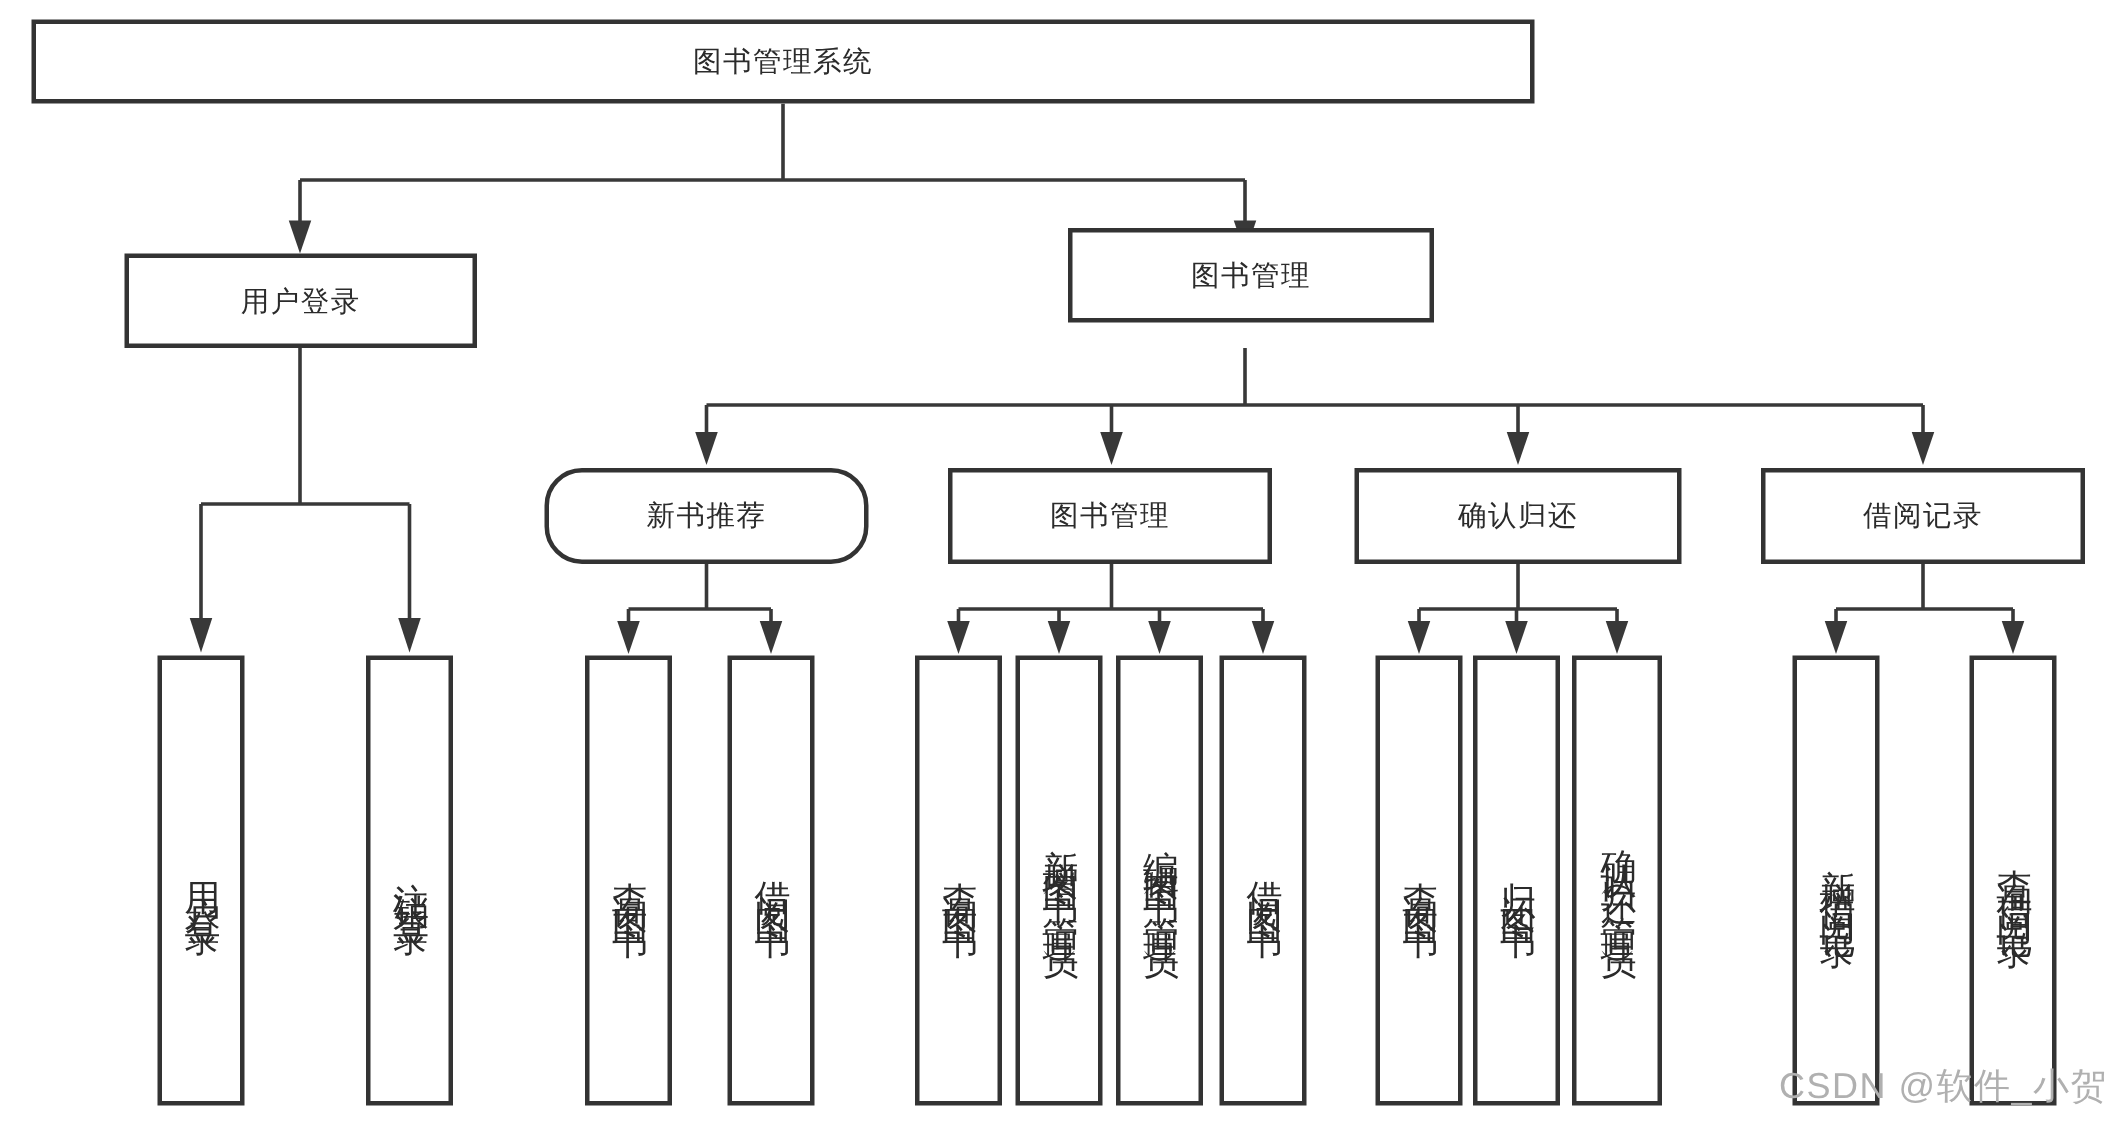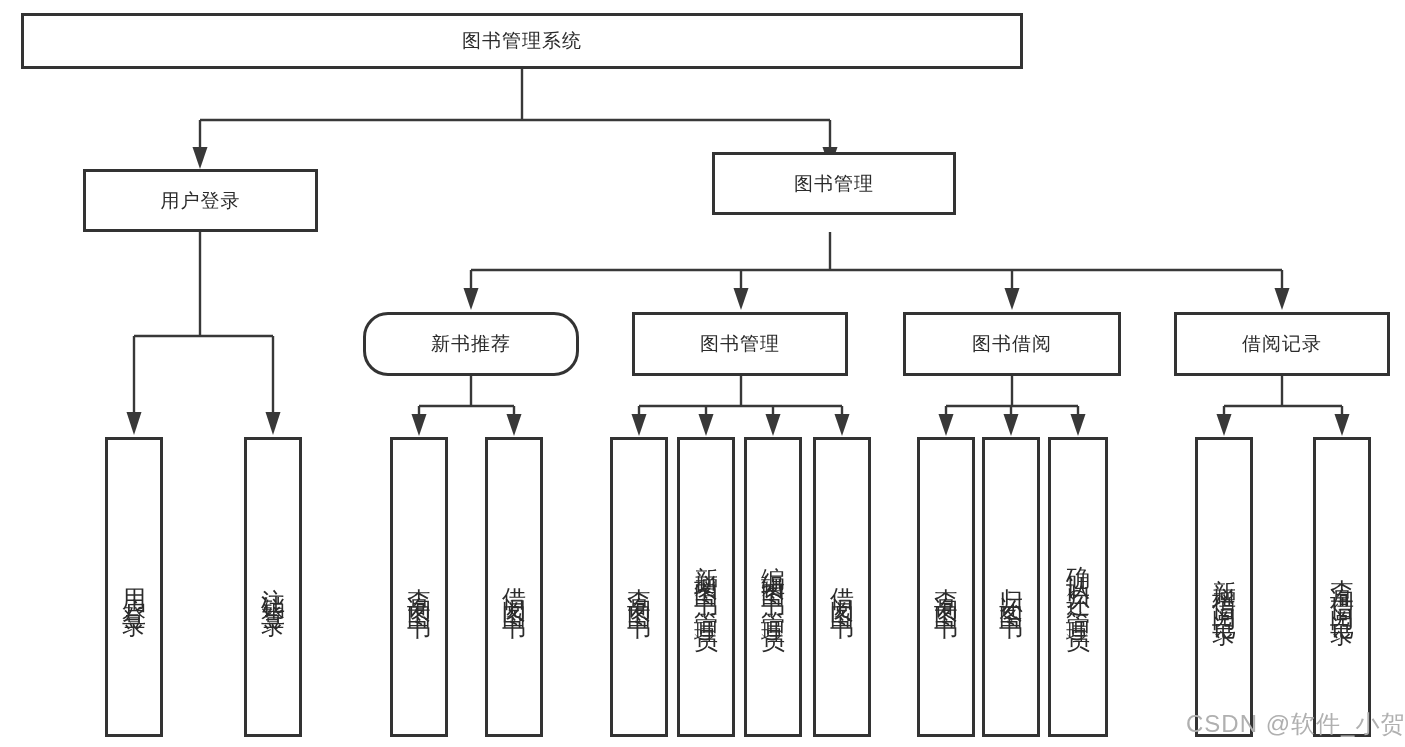--- a/index.html
+++ b/index.html
@@ -146,21 +146,21 @@
     </g>
   </svg>
 
   <div class="node h-node" style="left:21px; top:13px; width:1002px; height:56px;">图书管理系统</div>
 
   <div class="node h-node" style="left:83px; top:169px; width:235px; height:63px;">用户登录</div>
   <div class="node h-node" style="left:712px; top:152px; width:244px; height:63px;">图书管理</div>
 
   <div class="node h-node" style="left:363px; top:312px; width:216px; height:64px;border-radius:25px;">新书推荐</div>
   <div class="node h-node" style="left:632px; top:312px; width:216px; height:64px;">图书管理</div>
-  <div class="node h-node" style="left:903px; top:312px; width:218px; height:64px;">图书借阅</div>
+  <div class="node h-node" style="left:903px; top:312px; width:218px; height:64px;">确认归还</div>
   <div class="node h-node" style="left:1174px; top:312px; width:216px; height:64px;">借阅记录</div>
 
   <div class="node v-node" style="left:105px; top:437px; width:58px; height:300px;">
     <span class="vtext">用户登录</span>
   </div>
   <div class="node v-node" style="left:244px; top:437px; width:58px; height:300px;">
     <span class="vtext">注销登录</span>
   </div>
 
   <div class="node v-node" style="left:390px; top:437px; width:58px; height:300px;">

